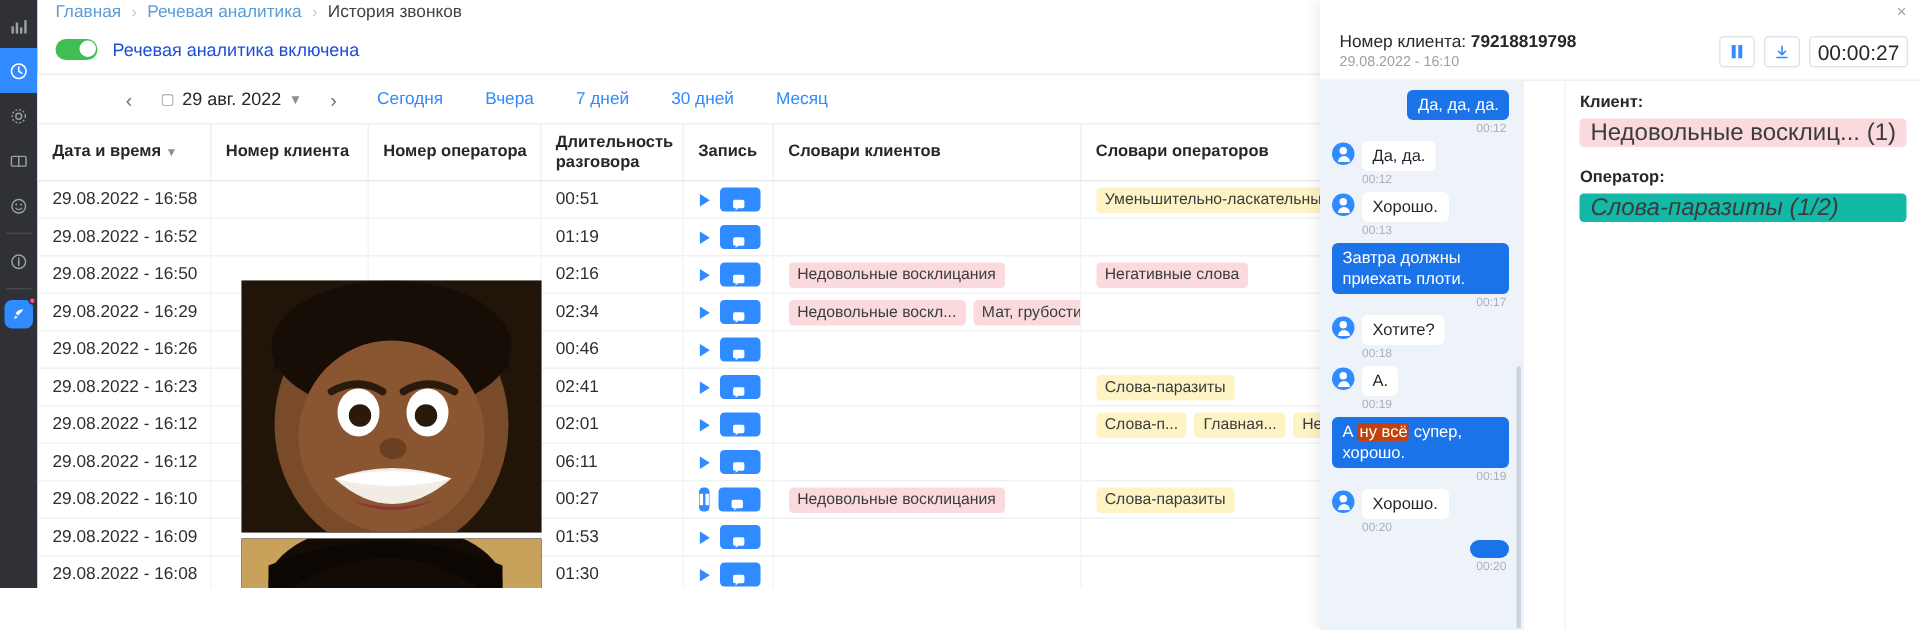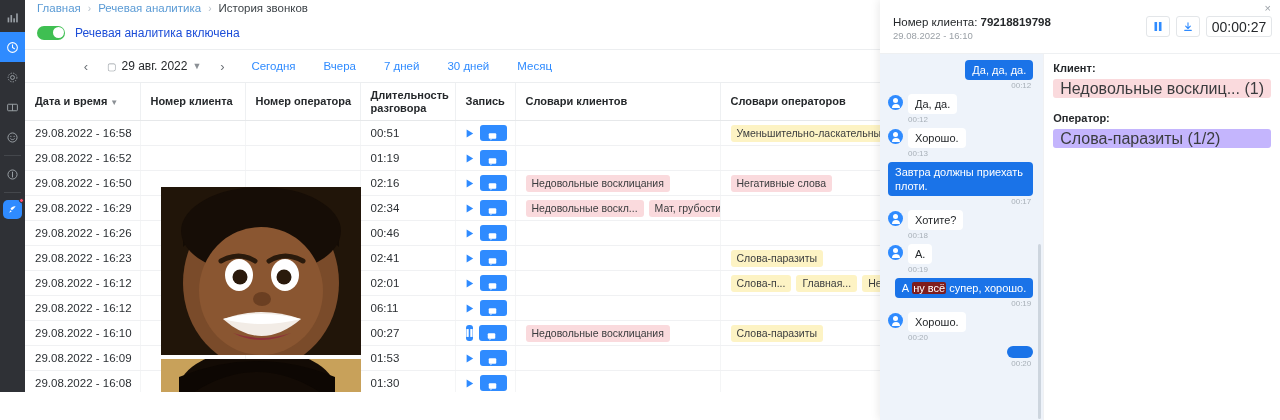--- a/index.html
+++ b/index.html
@@ -124,39 +124,39 @@
   .rpanel {
     position:absolute; right:0; top:0; width:400px; height:420px;
     background:#fff; box-shadow:-2px 0 8px rgba(0,0,0,.08);
     display:flex; flex-direction:column;
   }
   .rp-close {
     height:16px; display:flex; justify-content:flex-end; align-items:center;
     padding-right:9px; color:#9aa0a6; font-size:11px;
   }
   .rp-head {
-    height:38px; display:flex; align-items:flex-start; padding:0 8px 0 13px;
+    height:38px; display:flex; align-items:center; padding:0 8px 0 13px;
     gap:6px; border-bottom:1px solid #eef0f2;
   }
   .rp-head-left { flex:1; min-width:0; }
   .rp-title { font-size:11.5px; color:#25282b; white-space:nowrap; }
   .rp-title b { font-weight:bold; }
   .rp-sub { font-size:9.5px; color:#9aa0a6; margin-top:2px; }
   .hbtn {
     width:24px; height:21px; border:1px solid #e3e6e9; border-radius:3px;
     background:#fff; display:flex; align-items:center; justify-content:center;
     color:#2f8bff; font-size:9px;
   }
   .timer {
     height:21px; min-width:66px; border:1px solid #e3e6e9; border-radius:3px;
     display:flex; align-items:center; justify-content:center;
     font-size:14px; color:#25282b;
   }
 
-  .rp-body { flex:1; display:flex; min-height:0; }
+  .rp-body { flex:1; display:flex; min-height:0;gap:27px; }
 
   .chat {
     width:260px; background:#eef3fa; position:relative;
     padding:6px 10px 0 8px; overflow:hidden;
   }
   .msg { margin-bottom:4px; }
   .msg-row { display:flex; align-items:flex-start; gap:5px; }
   .msg.out .msg-row { justify-content:flex-end; }
   .avatar {
     width:15px; height:15px; border-radius:50%; background:#2f8bff;
@@ -171,38 +171,38 @@
     border-radius:4px 4px 0 0; background:#fff;
   }
   .bubble {
     max-width:185px; padding:3px 7px; border-radius:4px;
     font-size:11px; line-height:14px;
   }
   .msg.in  .bubble { background:#fff; color:#25282b; }
   .msg.out .bubble { background:#1a73e8; color:#fff; }
   .bubble.blob { width:26px; height:12px; border-radius:6px; padding:0; }
   .hl-y { background:#ffe994; border-radius:2px; padding:0 1px; }
-  .hl-r { background:#7f1d1d; border-radius:2px; padding:0 1px; color:#fff; }
+  .hl-r { background:#c2410c; border-radius:2px; padding:0 1px; color:#fff; }
   .mtime { font-size:8px; color:#a8b0b8; margin-top:1px; }
   .msg.in  .mtime { margin-left:20px; }
   .msg.out .mtime { text-align:right; margin-right:2px; }
   .chat-scroll {
     position:absolute; right:2px; top:190px; width:3px; height:175px;
     background:#cdd5de; border-radius:2px;
   }
 
   .dicts { flex:1; padding:8px 9px; background:#fff; border-left:1px solid #f0f1f3; }
   .dict-h { font-size:11px; font-weight:bold; color:#25282b; margin-bottom:5px; }
   .dict-h.second { margin-top:14px; }
   .dict-tag {
     display:block; padding:3px 7px; border-radius:3px; font-size:16px;
     line-height:13px; white-space:nowrap; overflow:hidden; text-overflow:ellipsis;
   }
   .dict-tag.red    { background:#fadadd; color:#3a3c3e; }
-  .dict-tag.yellow { background:#c4b5fd; color:#3a3c3e; }
+  .dict-tag.yellow { background:#14b8a6; color:#3a3c3e;font-style:italic; }
 </style>
 </head>
 <body>
 
 <div class="app">
 
   <nav class="rail">
     <div class="rail-btn">
       <svg width="13" height="13" viewBox="0 0 16 16" aria-hidden="true">
         <rect x="2" y="8" width="2" height="6" fill="currentColor"></rect>

